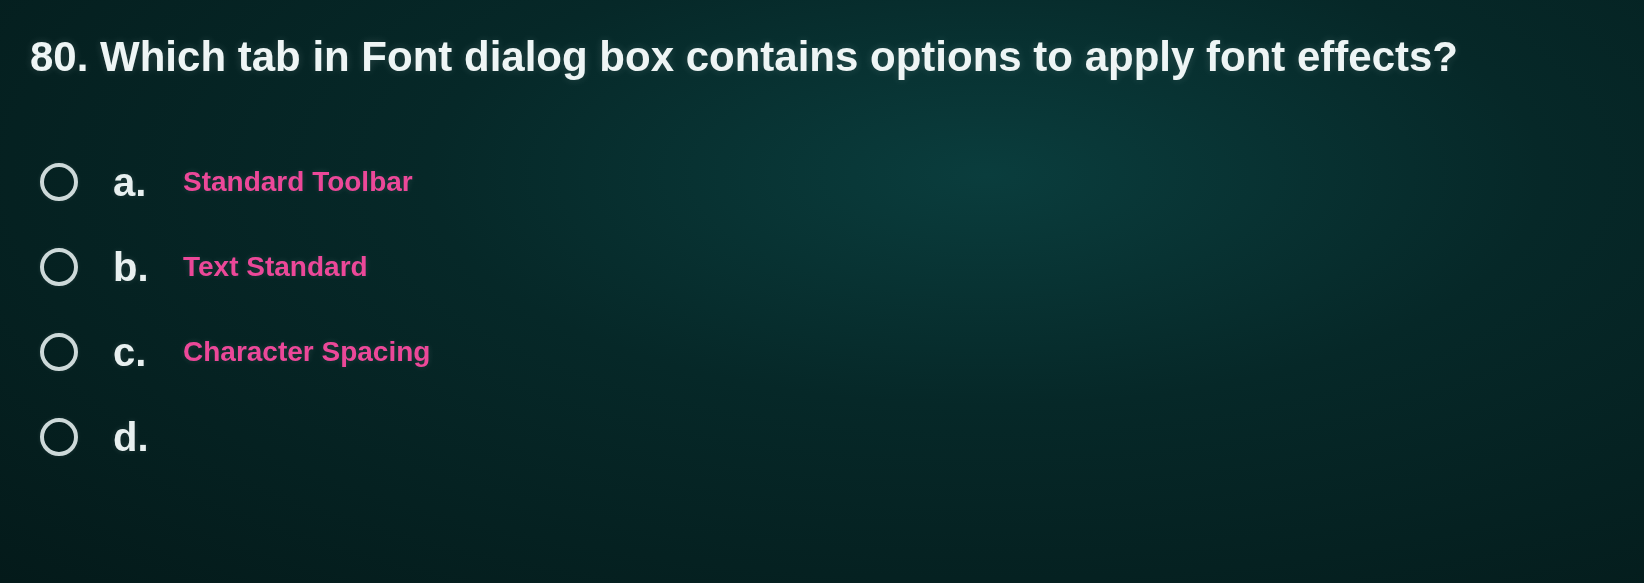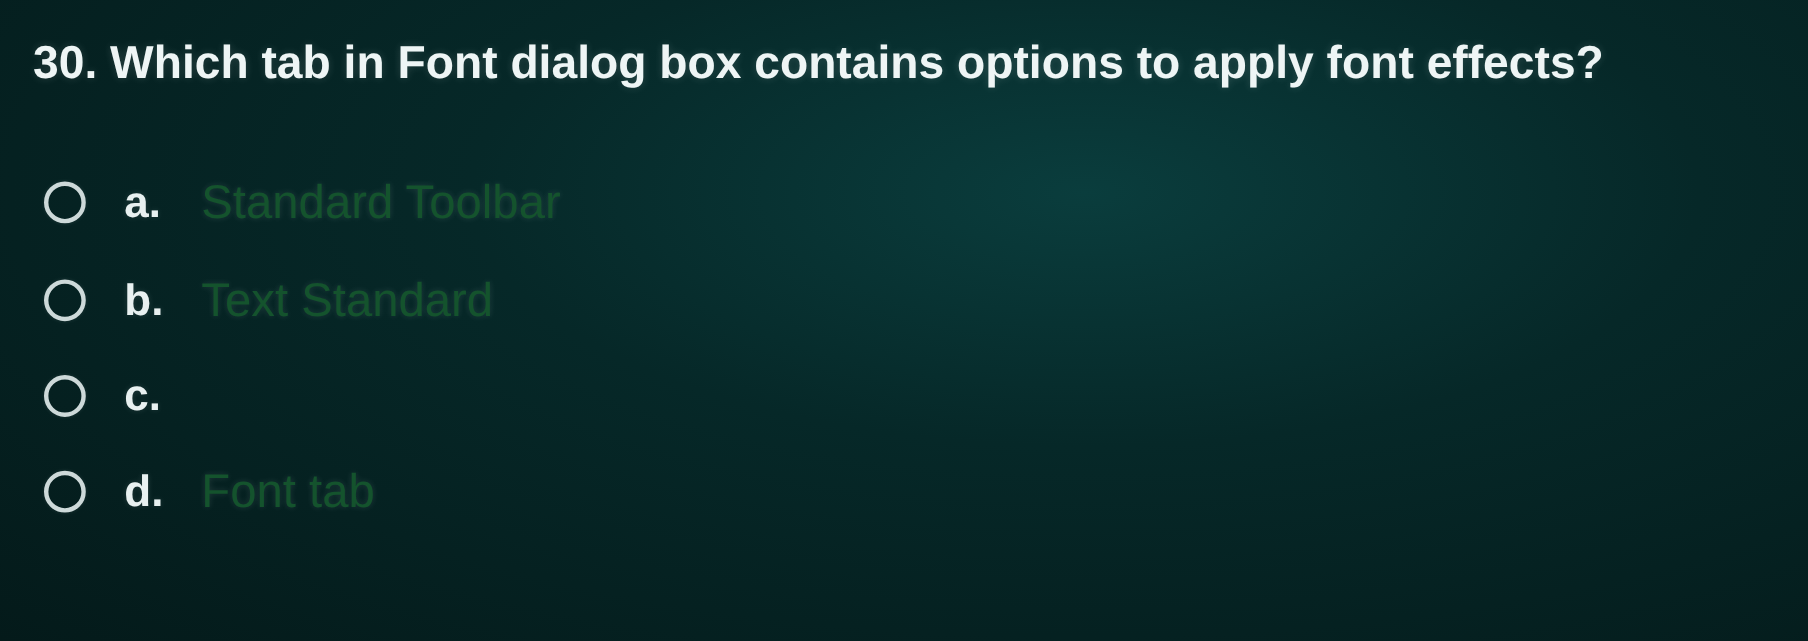--- a/index.html
+++ b/index.html
@@ -48,48 +48,48 @@
     }
     .option-letter {
       font-size: 40px;
       font-weight: bold;
       color: #e8f0f0;
       width: 70px;
       flex-shrink: 0;
       text-shadow: 0 0 6px rgba(255,255,255,0.12);
     }
     .option-text {
-      font-size: 43px;
-      font-weight: normal;
-      color: #14532d;
+      font-size: 28px;
+      font-weight: bold;
+      color: #ec4899;
       text-shadow: 0 0 6px rgba(255,255,255,0.12);
     }
   </style>
 </head>
 <body>
 
 <div class="question-container">
   <div class="question-text">
-    <span>30.</span>
+    <span>80.</span>
     <span>Which tab in Font dialog box contains options to apply font effects?</span>
   </div>
   <div class="options-list">
     <div class="option-row">
       <div class="radio-circle"></div>
       <div class="option-letter">a.</div>
       <div class="option-text">Standard Toolbar</div>
     </div>
     <div class="option-row">
       <div class="radio-circle"></div>
       <div class="option-letter">b.</div>
       <div class="option-text">Text Standard</div>
     </div>
     <div class="option-row">
       <div class="radio-circle"></div>
       <div class="option-letter">c.</div>
+      <div class="option-text">Character Spacing</div>
     </div>
     <div class="option-row">
       <div class="radio-circle"></div>
       <div class="option-letter">d.</div>
-      <div class="option-text">Font tab</div>
     </div>
   </div>
 </div>
 
 </body></html>

